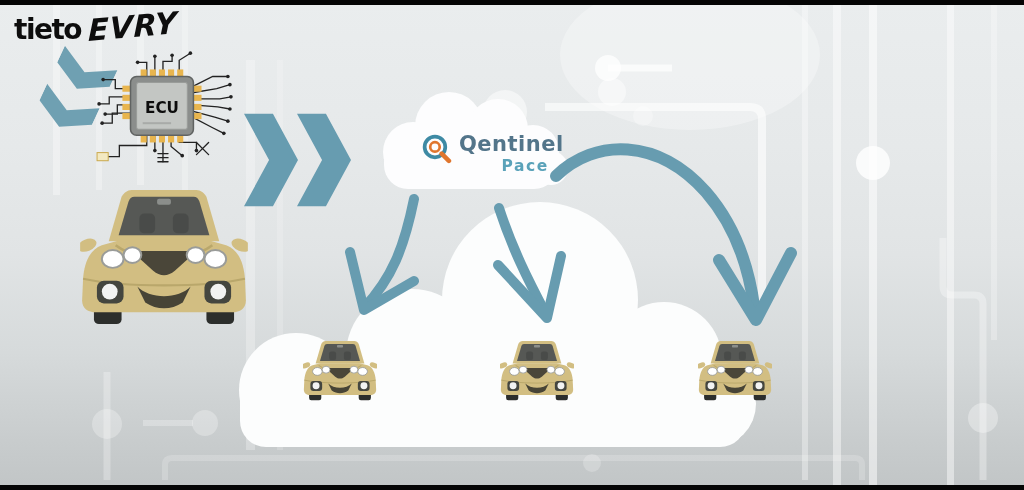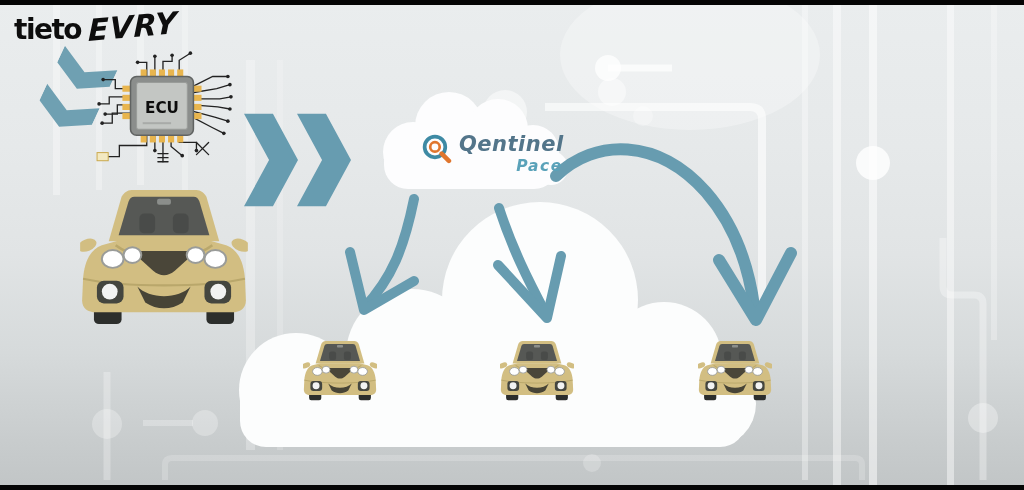--- a/index.html
+++ b/index.html
@@ -13,24 +13,24 @@
   svg.layer{position:absolute;left:0;top:0;z-index:1;}
   .clouds{z-index:2;}
   .arrows{z-index:6;}
   .abs{position:absolute;}
   
   .logo{position:absolute;left:14px;top:9px;z-index:12;color:#0d0d0d;white-space:nowrap;}
   .logo .t1{font-size:28px;font-weight:800;letter-spacing:-1.5px;}
   .logo .t2{display:inline-block;font-size:30px;font-weight:800;font-style:italic;
             letter-spacing:1px;transform:rotate(-5deg) skewX(-6deg);margin-left:7px;vertical-align:2px;}
   
-  .qlogo{position:absolute;left:421px;top:133px;z-index:8;display:flex;align-items:flex-start;font-style:italic;}
+  .qlogo{position:absolute;left:421px;top:133px;z-index:8;display:flex;align-items:flex-start;}
   .qlogo .qtxt{margin-left:7px;display:flex;flex-direction:column;align-items:flex-end;}
   .qlogo .qname{font-size:21px;font-weight:800;color:#53758a;letter-spacing:.5px;line-height:1.1;}
-  .qlogo .qsub{font-size:15.5px;font-weight:800;color:#5aa2b9;letter-spacing:1.5px;margin-top:1px;margin-right:1px;}
+  .qlogo .qsub{font-size:15.5px;font-weight:800;color:#5aa2b9;letter-spacing:1.5px;margin-top:1px;margin-right:15px;}
 </style>
 </head>
 <body>
 
 <div class="stage">
 
   <svg width="0" height="0" style="position:absolute" aria-hidden="true" xmlns="http://www.w3.org/2000/svg">
     <defs>
       <symbol id="car-shape" viewBox="0 0 170 150">
         <rect x="14" y="120" width="28" height="22" rx="5" fill="#2c2e2c"></rect>

